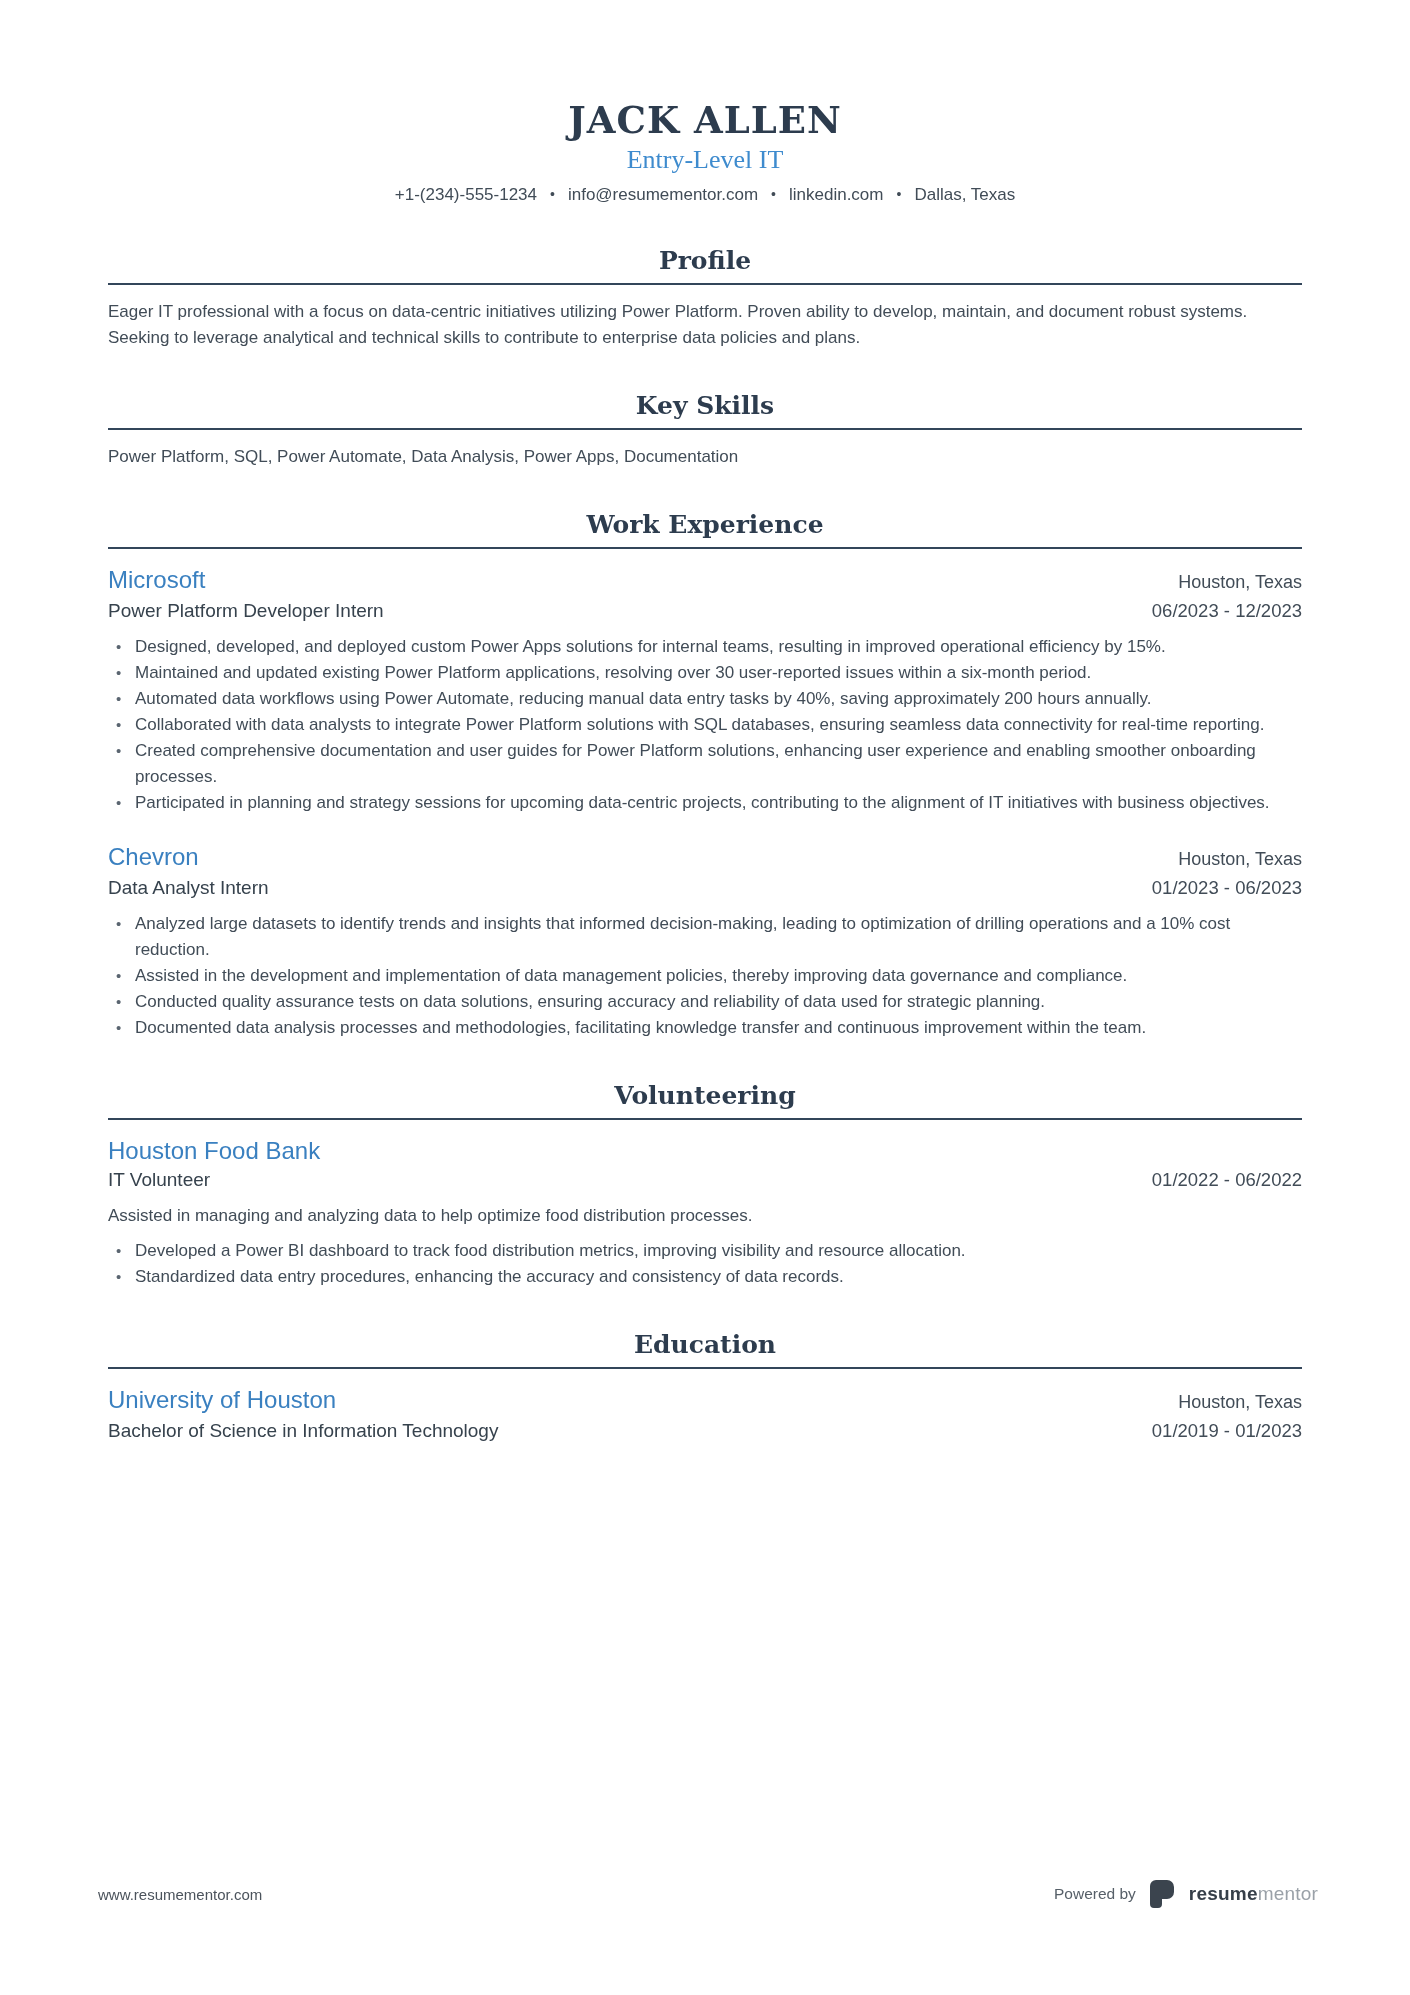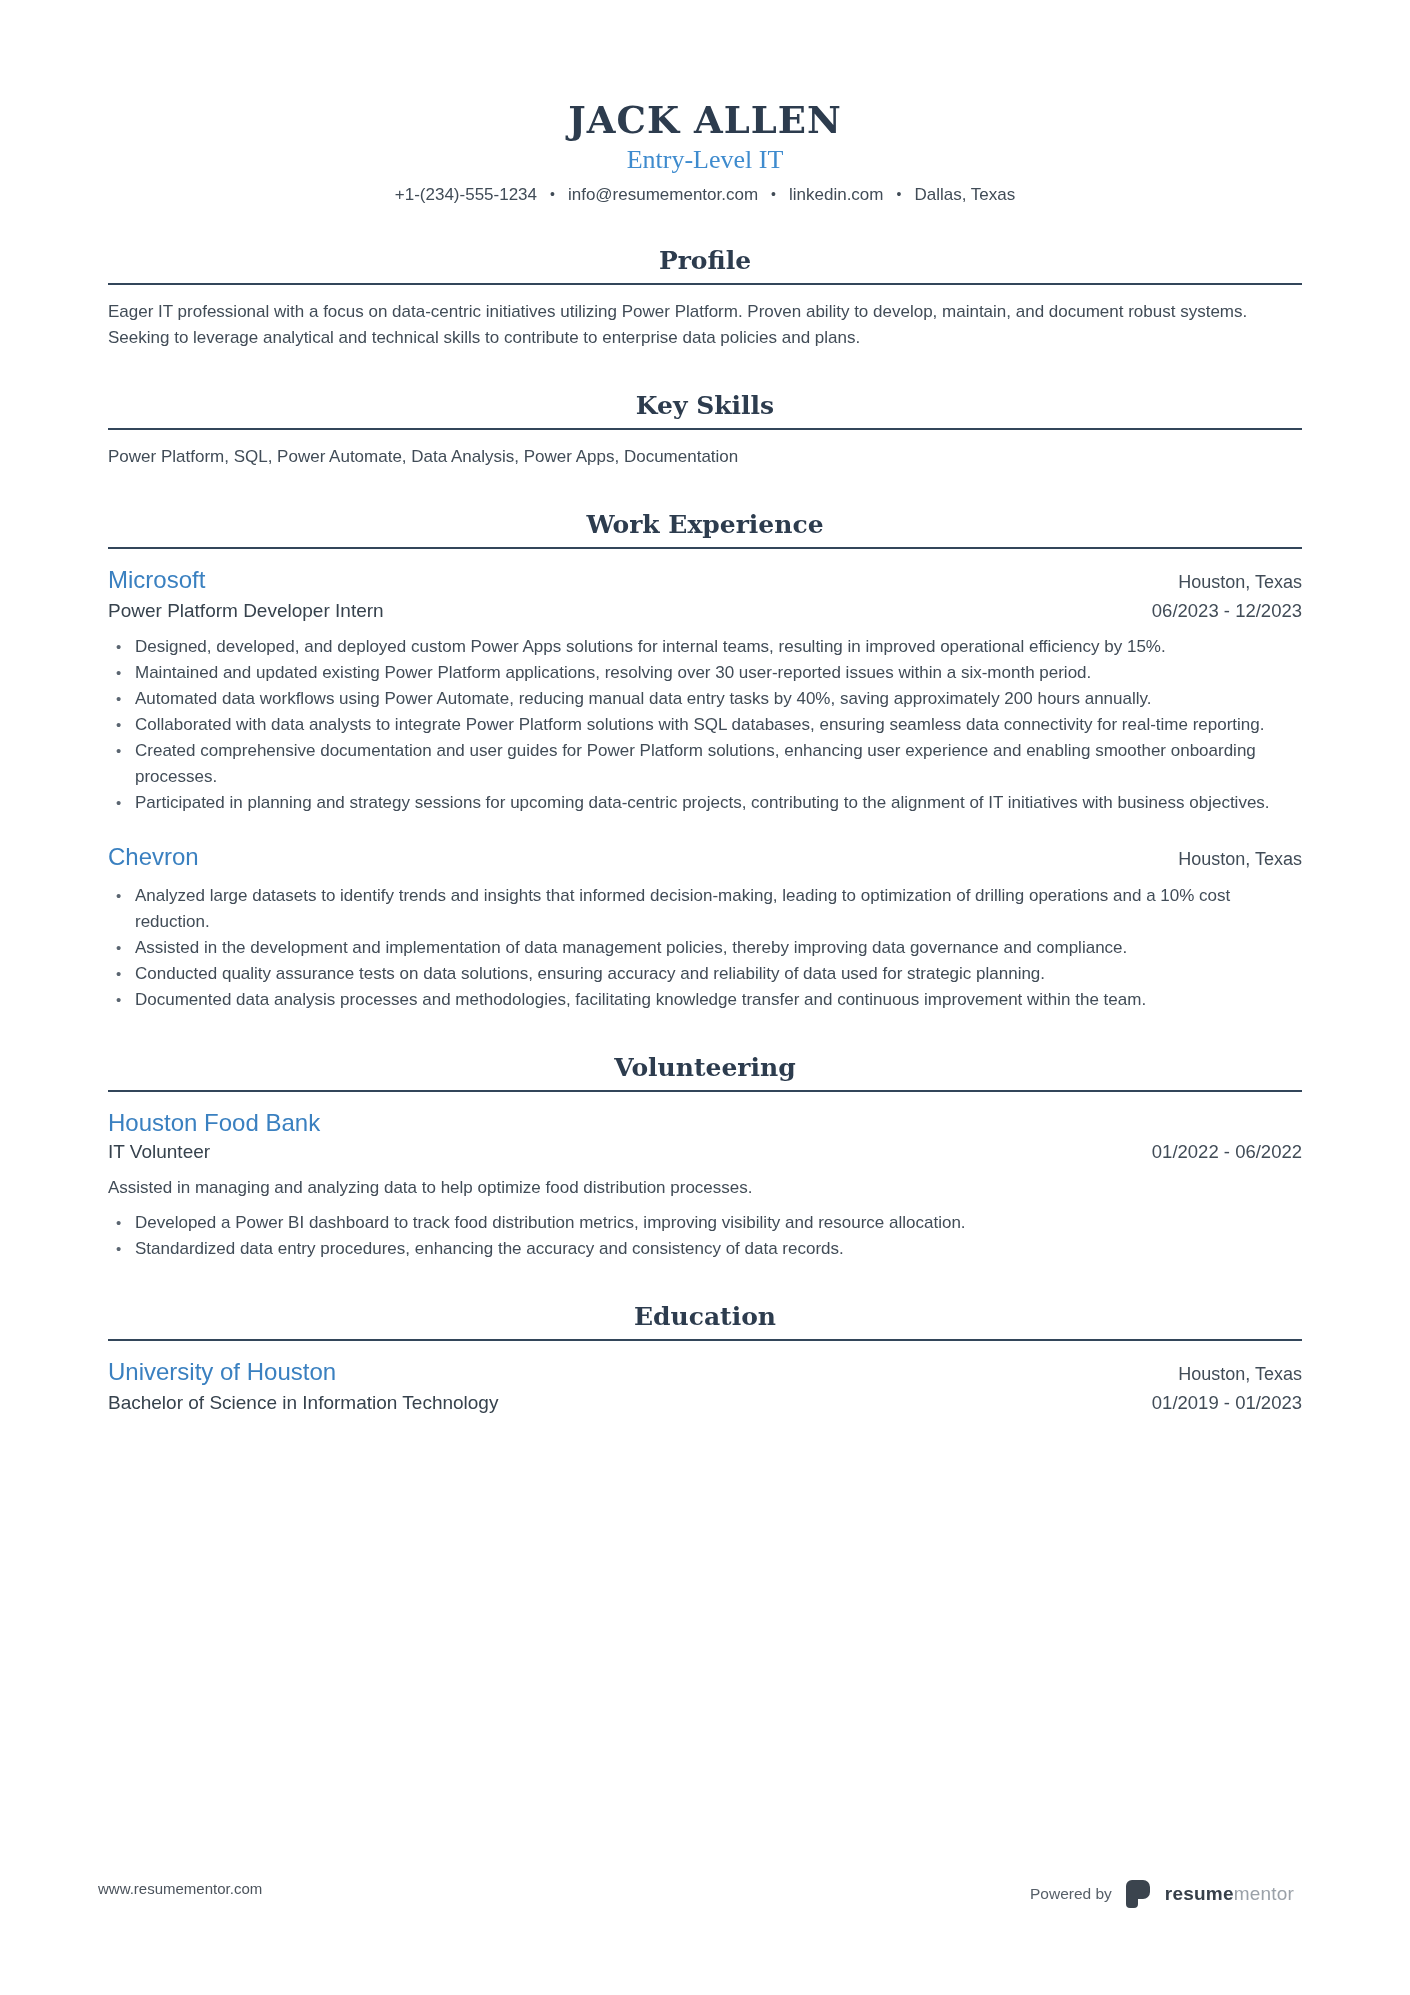--- a/index.html
+++ b/index.html
@@ -81,22 +81,22 @@
   }
   ul.bullets li::before {
     content: "\2022";
     position: absolute; left: 8px; top: 0;
     color: #5a6570;
     font-size: 15px;
   }
   
   .footer {
     position: absolute;
-    left: 98px; right: 116px; top: 1880px;
-    display: flex; justify-content: space-between; 
+    left: 98px; right: 92px; top: 1880px;
+    display: flex; justify-content: space-between; align-items: center;
   }
   .site-link { font-size: 15px; color: #4b535c; text-decoration: none; }
   .powered { display: flex; align-items: center; gap: 14px; }
   .powered-label { font-size: 15.5px; color: #565f68; }
   .brand { display: flex; align-items: center; gap: 15px; text-decoration: none; }
   .brand-icon { width: 24px; height: 28px; display: inline-block; }
   .brand-text { font-size: 19px; letter-spacing: 0.2px; }
   .brand-bold { font-weight: 700; color: #363f49; }
   .brand-light { font-weight: 400; color: #9aa1a8; }
 </style>
@@ -145,20 +145,24 @@
         <li>Collaborated with data analysts to integrate Power Platform solutions with SQL databases, ensuring seamless data connectivity for real-time reporting.</li>
         <li>Created comprehensive documentation and user guides for Power Platform solutions, enhancing user experience and enabling smoother onboarding processes.</li>
         <li>Participated in planning and strategy sessions for upcoming data-centric projects, contributing to the alignment of IT initiatives with business objectives.</li>
       </ul>
     </div>
 
     <div class="entry">
       <div class="entry-row">
         <span class="company">Chevron</span>
         <span class="location">Houston, Texas</span>
+      </div>
+      <div class="entry-row">
+        <span class="role">Data Analyst Intern</span>
+        <span class="dates">01/2023 - 06/2023</span>
       </div>
       <ul class="bullets">
         <li>Analyzed large datasets to identify trends and insights that informed decision-making, leading to optimization of drilling operations and a 10% cost reduction.</li>
         <li>Assisted in the development and implementation of data management policies, thereby improving data governance and compliance.</li>
         <li>Conducted quality assurance tests on data solutions, ensuring accuracy and reliability of data used for strategic planning.</li>
         <li>Documented data analysis processes and methodologies, facilitating knowledge transfer and continuous improvement within the team.</li>
       </ul>
     </div>
   </div>
 

